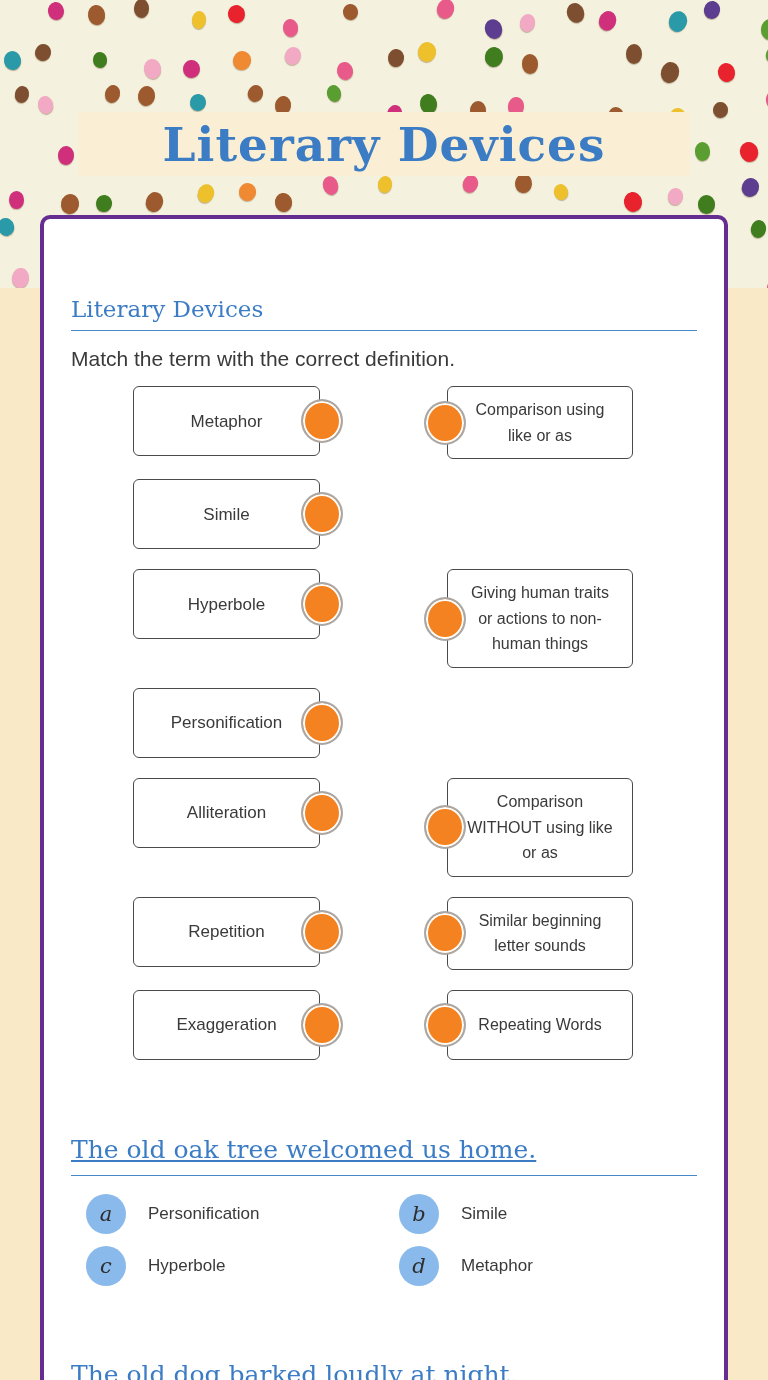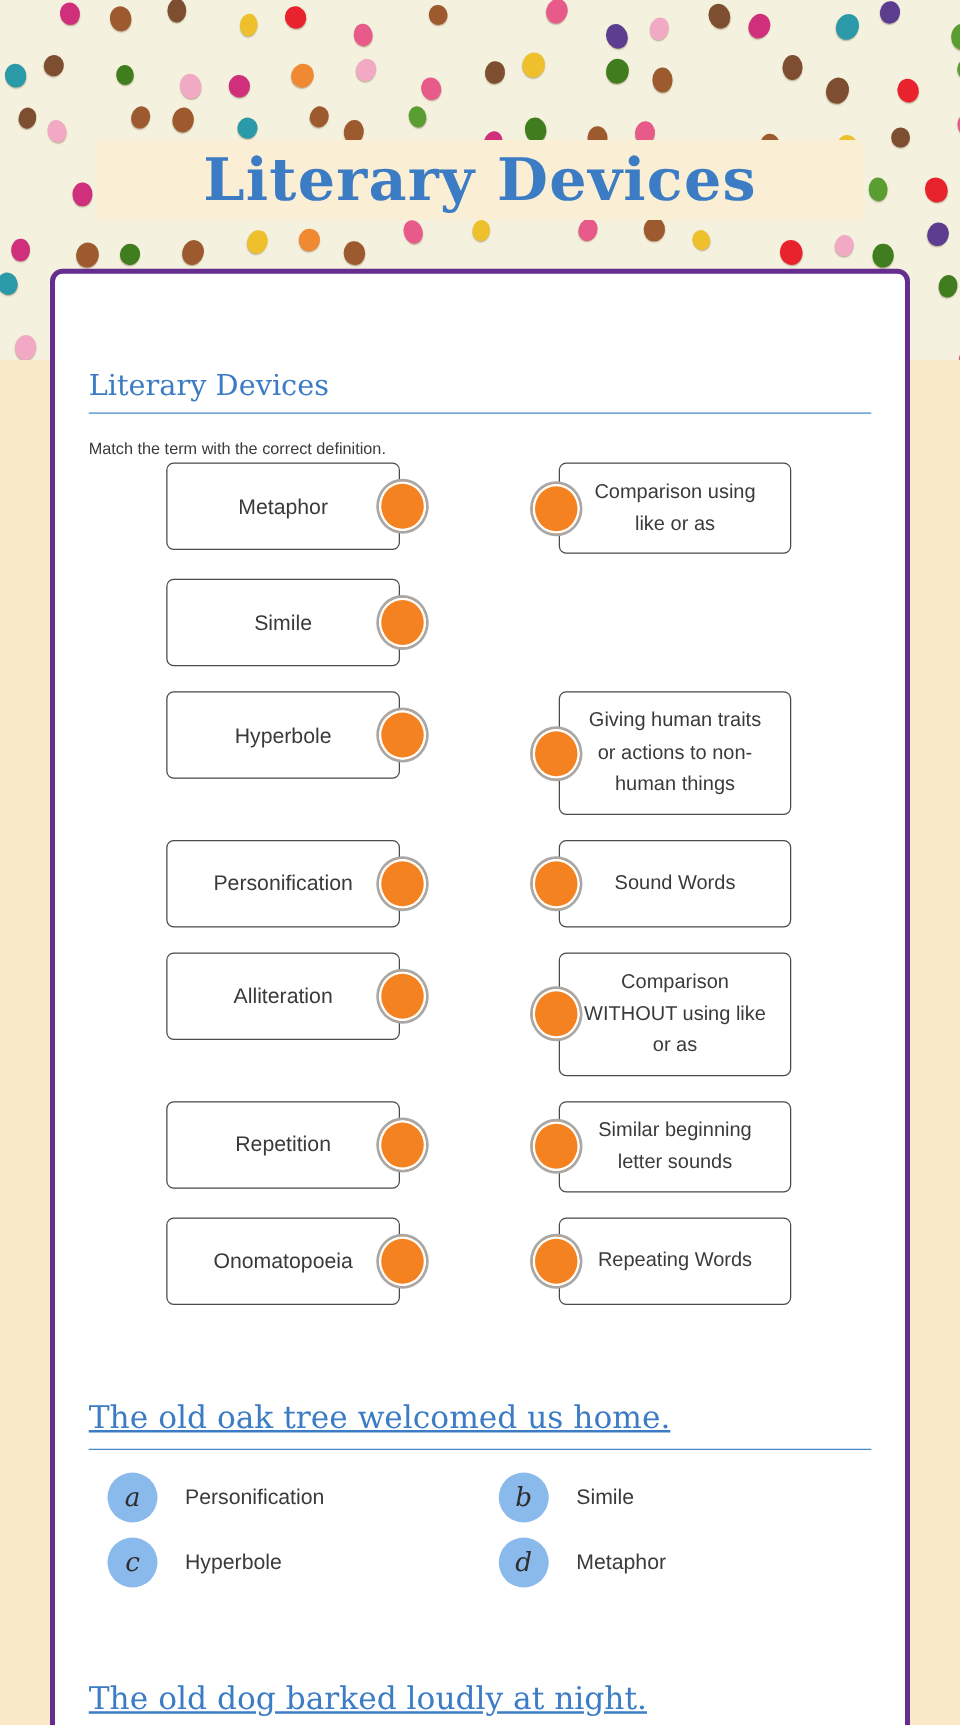--- a/index.html
+++ b/index.html
@@ -31,21 +31,21 @@
 
   
   .card{position:absolute;left:40px;top:215px;width:688px;height:1200px;
     background:#ffffff;border:4px solid var(--card_border_purple);border-radius:10px;
     padding:77px 27px 0 27px;z-index:3;}
 
   .sec-heading{font-family:"DejaVu Serif","Liberation Serif",serif;font-weight:normal;
     font-size:23px;line-height:27px;color:var(--accent_blue);
     padding-bottom:7px;border-bottom:1px solid #4788c8;}
   .sec-heading.big{font-size:25px;line-height:30px;padding-bottom:10px;text-decoration:underline;}
-  .instruction{margin-top:17px;font-size:13px;line-height:22px;color:var(--text_dark);margin-bottom:0;}
+  .instruction{margin-top:17px;font-size:21px;line-height:22px;color:var(--text_dark);margin-bottom:16px;}
 
   
   .match-row{display:flex;align-items:flex-start;margin-bottom:20px;}
   .match-box{position:relative;border:1px solid #4a4a4a;border-radius:6px;background:#fff;
     min-height:70px;display:flex;align-items:center;justify-content:center;
     text-align:center;color:var(--text_dark);}
   .match-box.term{width:187px;margin-left:62px;font-size:17px;line-height:25px;padding:10px 12px;}
   .match-box.def{width:186px;margin-left:127px;font-size:16px;line-height:1.6;padding:10px 18px;}
   .conn-dot{position:absolute;top:50%;width:42px;height:44px;border-radius:50%;
     background:var(--connector_orange);border:2px solid var(--connector_ring_gray);
@@ -212,24 +212,20 @@
           <div class="match-box def">
             <span class="conn-dot left"></span>
             <span>Giving human traits or actions to non-human things</span>
           </div>
         </div>
         <div class="match-row">
           <div class="match-box term">
             <span>Personification</span>
             <span class="conn-dot right"></span>
           </div>
-          <div class="match-box def">
-            <span class="conn-dot left"></span>
-            <span>Sound Words</span>
-          </div>
         </div>
         <div class="match-row">
           <div class="match-box term">
             <span>Alliteration</span>
             <span class="conn-dot right"></span>
           </div>
           <div class="match-box def">
             <span class="conn-dot left"></span>
             <span>Comparison WITHOUT using like or as</span>
           </div>
@@ -239,21 +235,21 @@
             <span>Repetition</span>
             <span class="conn-dot right"></span>
           </div>
           <div class="match-box def">
             <span class="conn-dot left"></span>
             <span>Similar beginning letter sounds</span>
           </div>
         </div>
         <div class="match-row">
           <div class="match-box term">
-            <span>Onomatopoeia</span>
+            <span>Exaggeration</span>
             <span class="conn-dot right"></span>
           </div>
           <div class="match-box def">
             <span class="conn-dot left"></span>
             <span>Repeating Words</span>
           </div>
         </div>
       </div>
 
     <h2 class="sec-heading big mc-heading-gap">The old oak tree welcomed us home.</h2>

